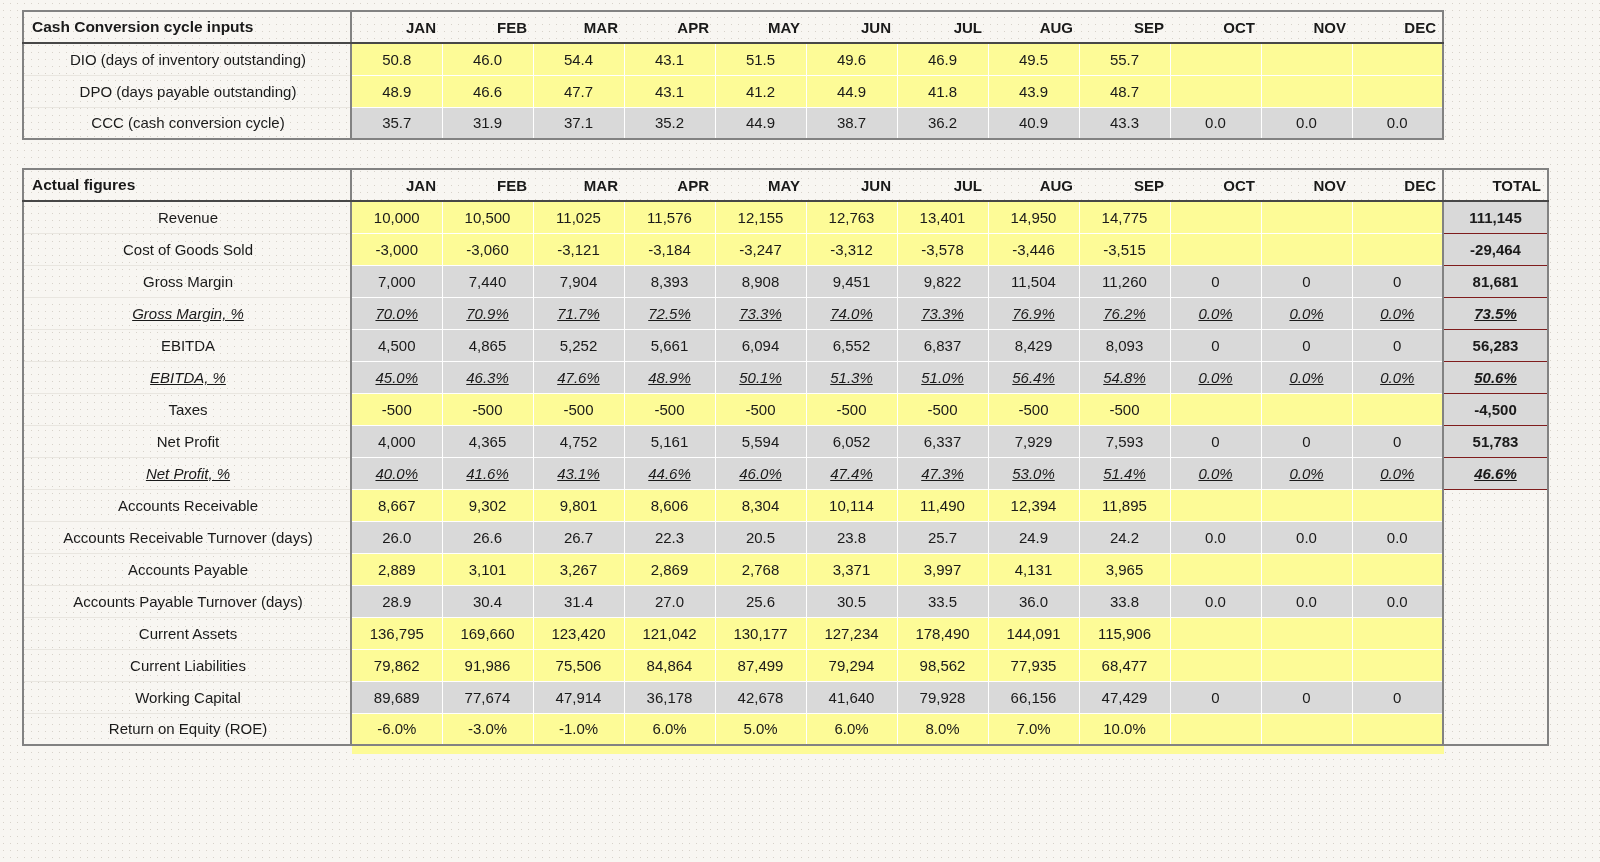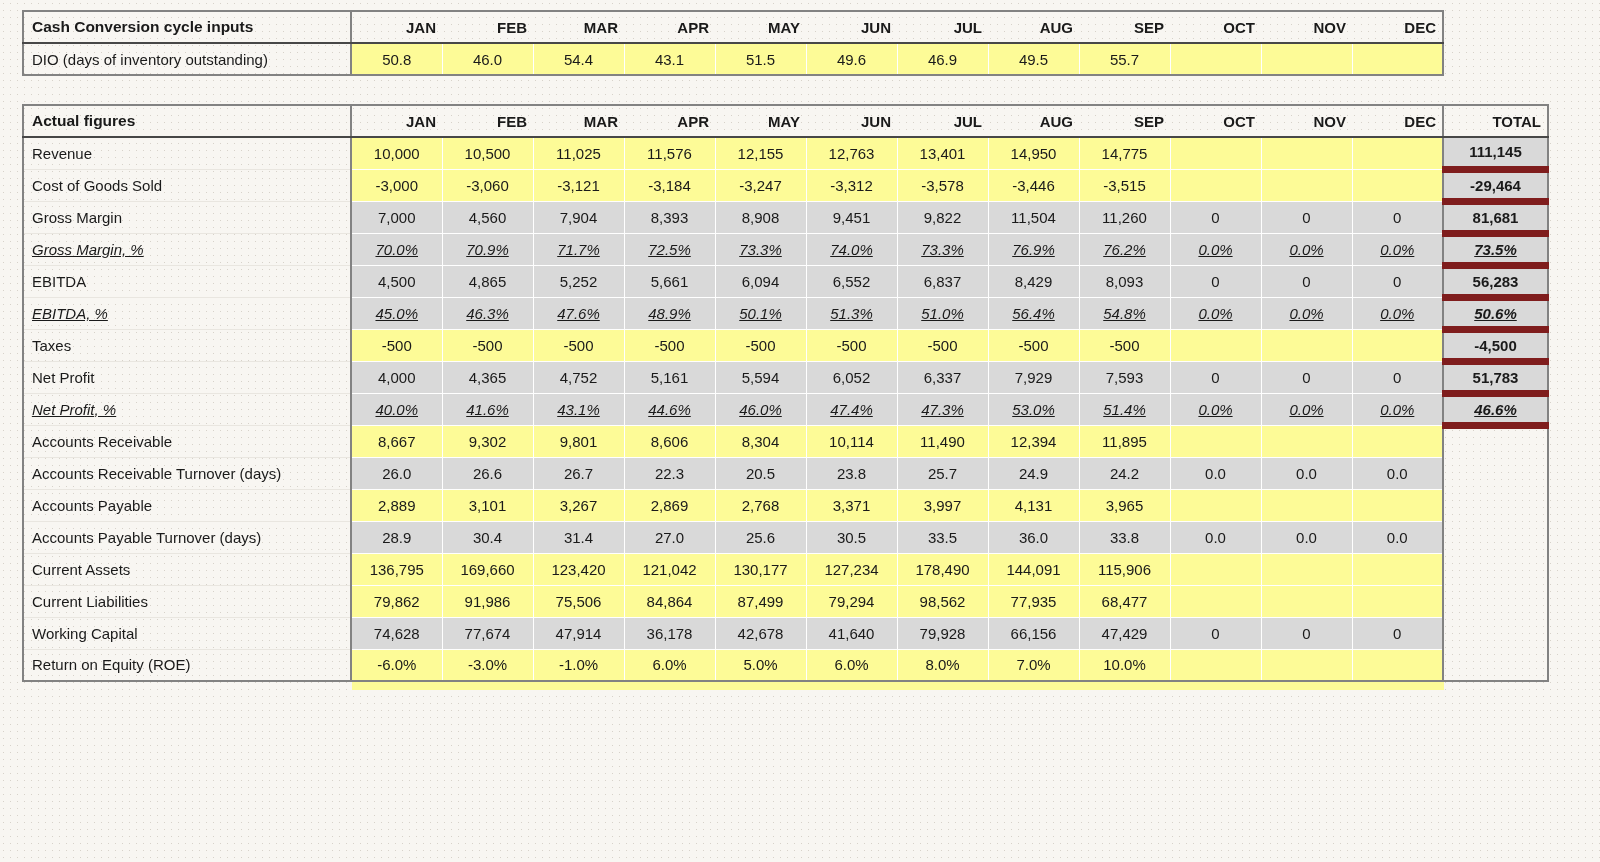--- a/index.html
+++ b/index.html
@@ -35,42 +35,42 @@
     text-align: left;
     padding-left: 8px;
     font-size: 15.5px;
     border-right: 2px solid #828282;
   }
   th.month-head, th.total-head { text-align: right; }
   th.total-head { border-left: 2px solid #828282; }
 
   
   td.row-label {
-    text-align: left;
+    text-align: center;
     padding-left: 8px;
     border-right: 2px solid #828282;
     border-bottom: 1px solid #e9e6e0;
     background: transparent;
   }
 
   
   td.value-cell {
     text-align: center;
     border-right: 1px solid #ffffff;
     border-bottom: 1px solid #ffffff;
   }
   .fill-yellow { background: #fdfb97; }
   .fill-gray   { background: #d9d9d9; }
   .fill-none   { background: transparent; border-right: 1px solid transparent; border-bottom: 1px solid transparent; }
 
   td.total-cell {
     text-align: center;
     font-weight: bold;
     border-left: 2px solid #828282;
-    border-bottom: 7px solid #7f1d1d;
+    border-bottom: 1px solid #7f1d1d;
   }
   td.total-cell.fill-none { border-bottom: 1px solid transparent; }
 
   .pct { font-style: italic; text-decoration: underline; }
 
   
   .cutoff-row { display: flex; height: 8px; }
   .cutoff-row .seg-label  { width: 330px; }
   .cutoff-row .seg-months { width: 1092px; background: #fdfb97; }
   .cutoff-row .seg-total  { width: 107px; }
@@ -121,20 +121,50 @@
             <td class="value-cell fill-yellow">54.4</td>
             <td class="value-cell fill-yellow">43.1</td>
             <td class="value-cell fill-yellow">51.5</td>
             <td class="value-cell fill-yellow">49.6</td>
             <td class="value-cell fill-yellow">46.9</td>
             <td class="value-cell fill-yellow">49.5</td>
             <td class="value-cell fill-yellow">55.7</td>
             <td class="value-cell fill-yellow"></td>
             <td class="value-cell fill-yellow"></td>
             <td class="value-cell fill-yellow"></td>
+          </tr>
+          <tr>
+            <td class="row-label">DPO (days payable outstanding)</td>
+            <td class="value-cell fill-yellow">48.9</td>
+            <td class="value-cell fill-yellow">46.6</td>
+            <td class="value-cell fill-yellow">47.7</td>
+            <td class="value-cell fill-yellow">43.1</td>
+            <td class="value-cell fill-yellow">41.2</td>
+            <td class="value-cell fill-yellow">44.9</td>
+            <td class="value-cell fill-yellow">41.8</td>
+            <td class="value-cell fill-yellow">43.9</td>
+            <td class="value-cell fill-yellow">48.7</td>
+            <td class="value-cell fill-yellow"></td>
+            <td class="value-cell fill-yellow"></td>
+            <td class="value-cell fill-yellow"></td>
+          </tr>
+          <tr>
+            <td class="row-label">CCC (cash conversion cycle)</td>
+            <td class="value-cell fill-gray">35.7</td>
+            <td class="value-cell fill-gray">31.9</td>
+            <td class="value-cell fill-gray">37.1</td>
+            <td class="value-cell fill-gray">35.2</td>
+            <td class="value-cell fill-gray">44.9</td>
+            <td class="value-cell fill-gray">38.7</td>
+            <td class="value-cell fill-gray">36.2</td>
+            <td class="value-cell fill-gray">40.9</td>
+            <td class="value-cell fill-gray">43.3</td>
+            <td class="value-cell fill-gray">0.0</td>
+            <td class="value-cell fill-gray">0.0</td>
+            <td class="value-cell fill-gray">0.0</td>
           </tr>
         </tbody>
       </table>
       <table class="fin-table">
         <colgroup>
           <col style="width: 328px;">
           <col style="width: 91px;">
           <col style="width: 91px;">
           <col style="width: 91px;">
           <col style="width: 91px;">
@@ -195,21 +225,21 @@
             <td class="value-cell fill-yellow">-3,446</td>
             <td class="value-cell fill-yellow">-3,515</td>
             <td class="value-cell fill-yellow"></td>
             <td class="value-cell fill-yellow"></td>
             <td class="value-cell fill-yellow"></td>
             <td class="total-cell fill-gray">-29,464</td>
           </tr>
           <tr>
             <td class="row-label">Gross Margin</td>
             <td class="value-cell fill-gray">7,000</td>
-            <td class="value-cell fill-gray">4,560</td>
+            <td class="value-cell fill-gray">7,440</td>
             <td class="value-cell fill-gray">7,904</td>
             <td class="value-cell fill-gray">8,393</td>
             <td class="value-cell fill-gray">8,908</td>
             <td class="value-cell fill-gray">9,451</td>
             <td class="value-cell fill-gray">9,822</td>
             <td class="value-cell fill-gray">11,504</td>
             <td class="value-cell fill-gray">11,260</td>
             <td class="value-cell fill-gray">0</td>
             <td class="value-cell fill-gray">0</td>
             <td class="value-cell fill-gray">0</td>
@@ -402,21 +432,21 @@
             <td class="value-cell fill-yellow">98,562</td>
             <td class="value-cell fill-yellow">77,935</td>
             <td class="value-cell fill-yellow">68,477</td>
             <td class="value-cell fill-yellow"></td>
             <td class="value-cell fill-yellow"></td>
             <td class="value-cell fill-yellow"></td>
             <td class="total-cell fill-none"></td>
           </tr>
           <tr>
             <td class="row-label">Working Capital</td>
-            <td class="value-cell fill-gray">74,628</td>
+            <td class="value-cell fill-gray">89,689</td>
             <td class="value-cell fill-gray">77,674</td>
             <td class="value-cell fill-gray">47,914</td>
             <td class="value-cell fill-gray">36,178</td>
             <td class="value-cell fill-gray">42,678</td>
             <td class="value-cell fill-gray">41,640</td>
             <td class="value-cell fill-gray">79,928</td>
             <td class="value-cell fill-gray">66,156</td>
             <td class="value-cell fill-gray">47,429</td>
             <td class="value-cell fill-gray">0</td>
             <td class="value-cell fill-gray">0</td>

